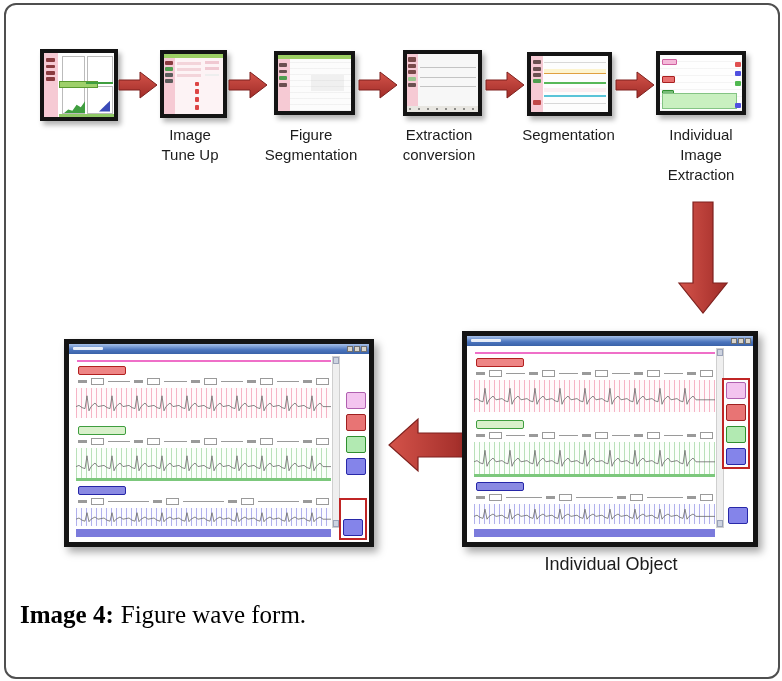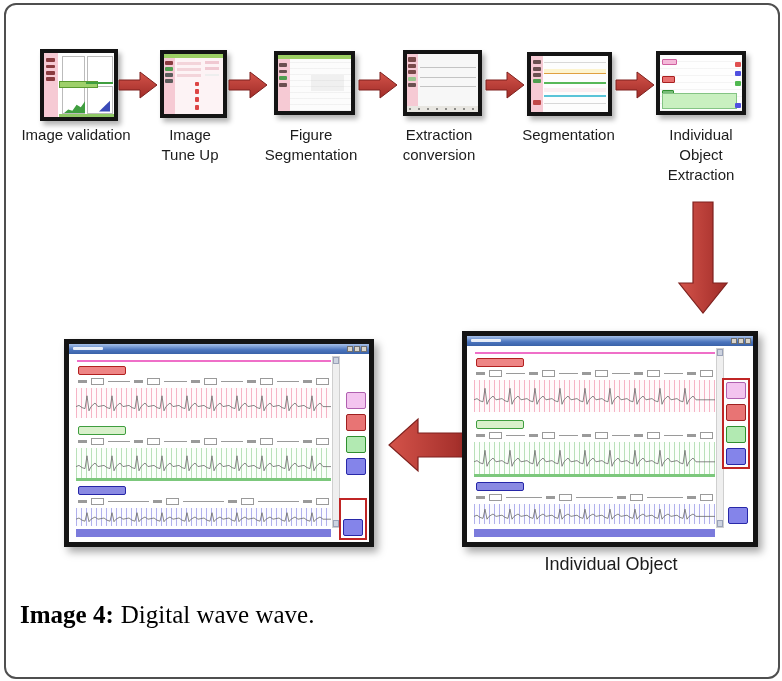--- a/index.html
+++ b/index.html
@@ -187,26 +187,25 @@
     <svg class="flow-arrow" style="left:352px;top:64px;" width="40" height="32" viewBox="0 0 40 32">
       <path d="M1 11 L22 11 L22 3 L39 16 L22 29 L22 21 L1 21 Z" fill="url(#ag)" stroke="#7e211e" stroke-width="1"></path>
     </svg>
     <svg class="flow-arrow" style="left:479px;top:64px;" width="40" height="32" viewBox="0 0 40 32">
       <path d="M1 11 L22 11 L22 3 L39 16 L22 29 L22 21 L1 21 Z" fill="url(#ag)" stroke="#7e211e" stroke-width="1"></path>
     </svg>
     <svg class="flow-arrow" style="left:609px;top:64px;" width="40" height="32" viewBox="0 0 40 32">
       <path d="M1 11 L22 11 L22 3 L39 16 L22 29 L22 21 L1 21 Z" fill="url(#ag)" stroke="#7e211e" stroke-width="1"></path>
     </svg>
 
-    <span class="step-label" style="left:15px;top:120px;width:110px;">Image validation</span>
     <span class="step-label" style="left:153px;top:120px;width:62px;">Image Tune Up</span>
     <span class="step-label" style="left:250px;top:120px;width:110px;">Figure Segmentation</span>
     <span class="step-label" style="left:383px;top:120px;width:100px;">Extraction conversion</span>
     <span class="step-label" style="left:500px;top:120px;width:125px;">Segmentation</span>
-    <span class="step-label" style="left:650px;top:120px;width:90px;">Individual Object Extraction</span>
+    <span class="step-label" style="left:650px;top:120px;width:90px;">Individual Image Extraction</span>
 
     <svg class="flow-arrow" style="left:671px;top:196px;" width="52" height="114" viewBox="0 0 52 114">
       <defs>
           <linearGradient id="agv" x1="0" y1="0" x2="1" y2="0">
         <stop offset="0" stop-color="#d4534a"></stop>
             <stop offset="1" stop-color="#a02c28"></stop>
           </linearGradient>
         </defs>
       <path d="M16 1 L36 1 L36 82 L50 82 L26 112 L2 82 L16 82 Z" fill="url(#agv)" stroke="#7e211e" stroke-width="1.2"></path>
     </svg>
@@ -409,17 +408,17 @@
         <span class="mini-btn mb-red"></span>
         <span class="mini-btn mb-green"></span>
         <span class="mini-btn mb-blue"></span>
       </div>
       <span class="mini-btn mb-blue lone-blue"></span>
     </div>
 
     <span id="individual-object-label">Individual Object</span>
 
     <div id="caption">
-      <span class="cap-bold">Image 4:</span><span class="cap-rest">Digital wave wave.</span>
+      <span class="cap-bold">Image 4:</span><span class="cap-rest">Figure wave form.</span>
     </div>
 
   </div>
 </div>
 
 </body></html>

